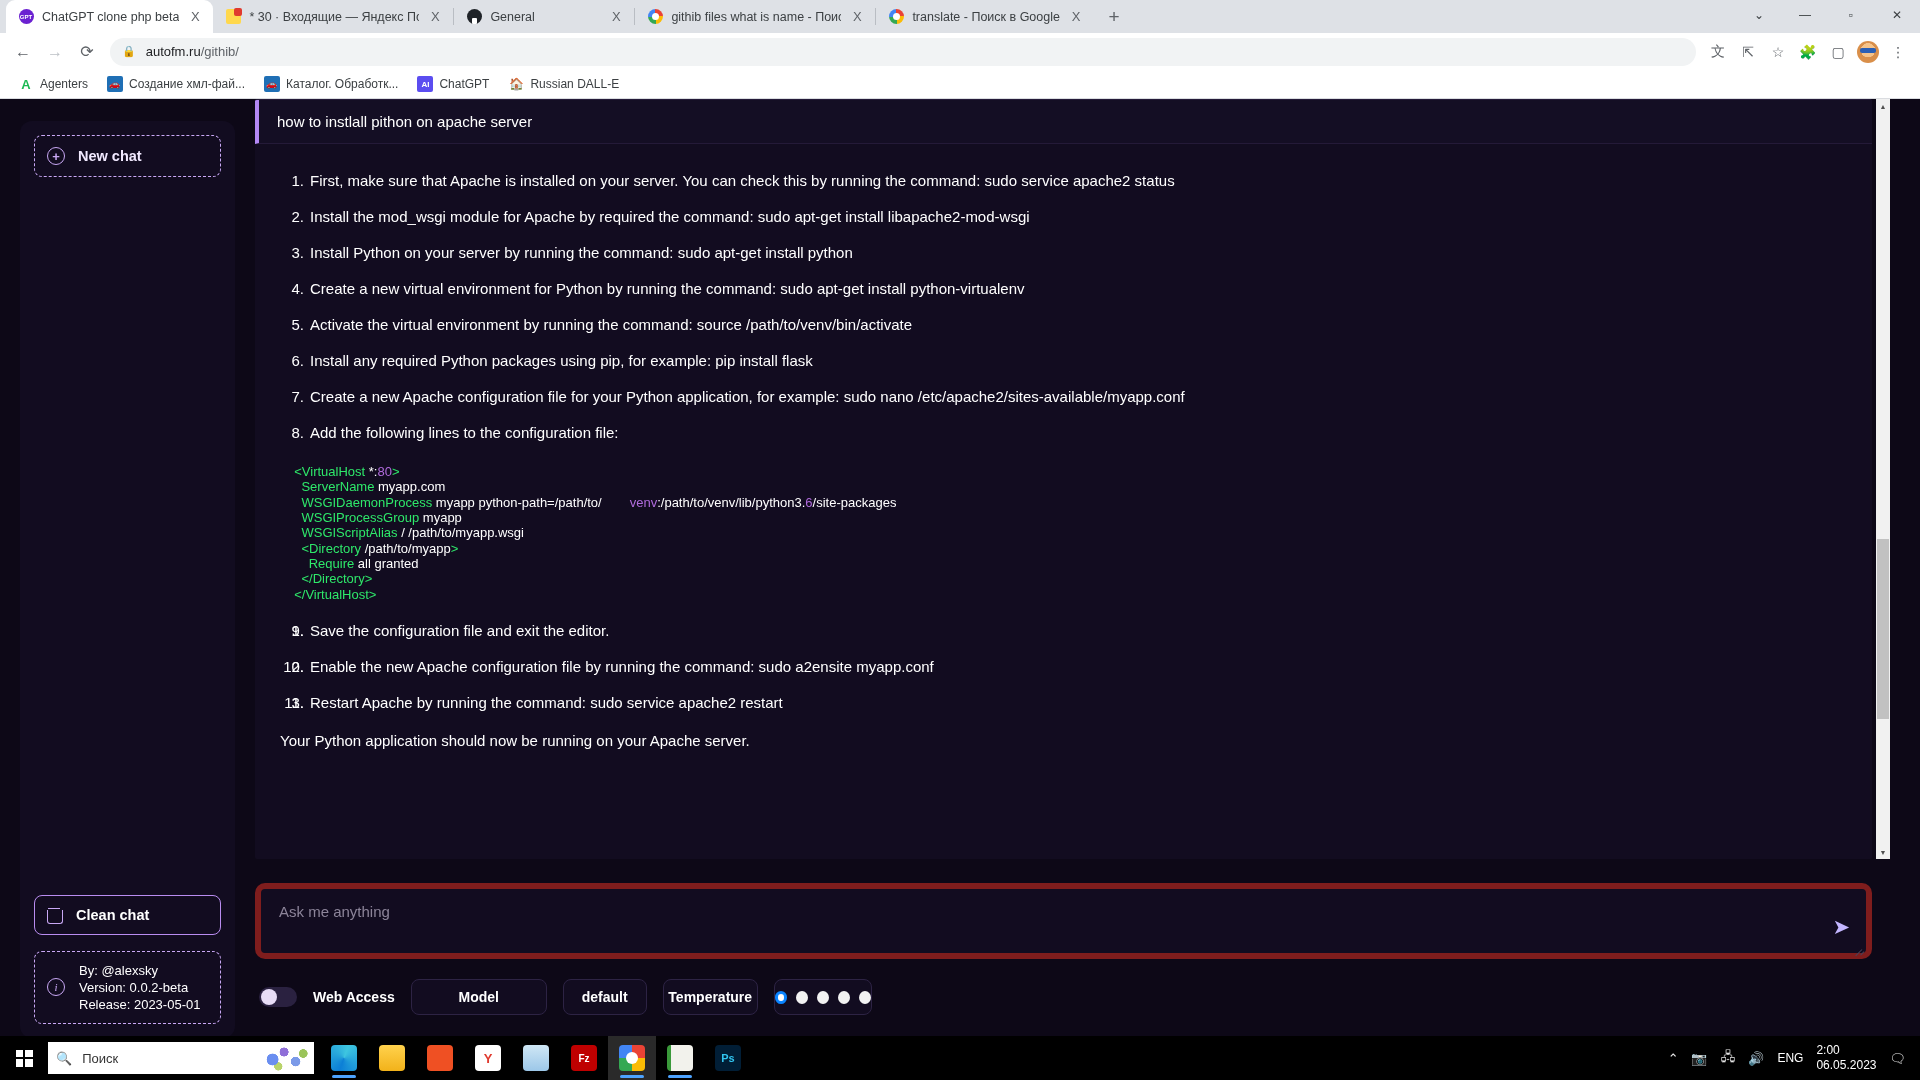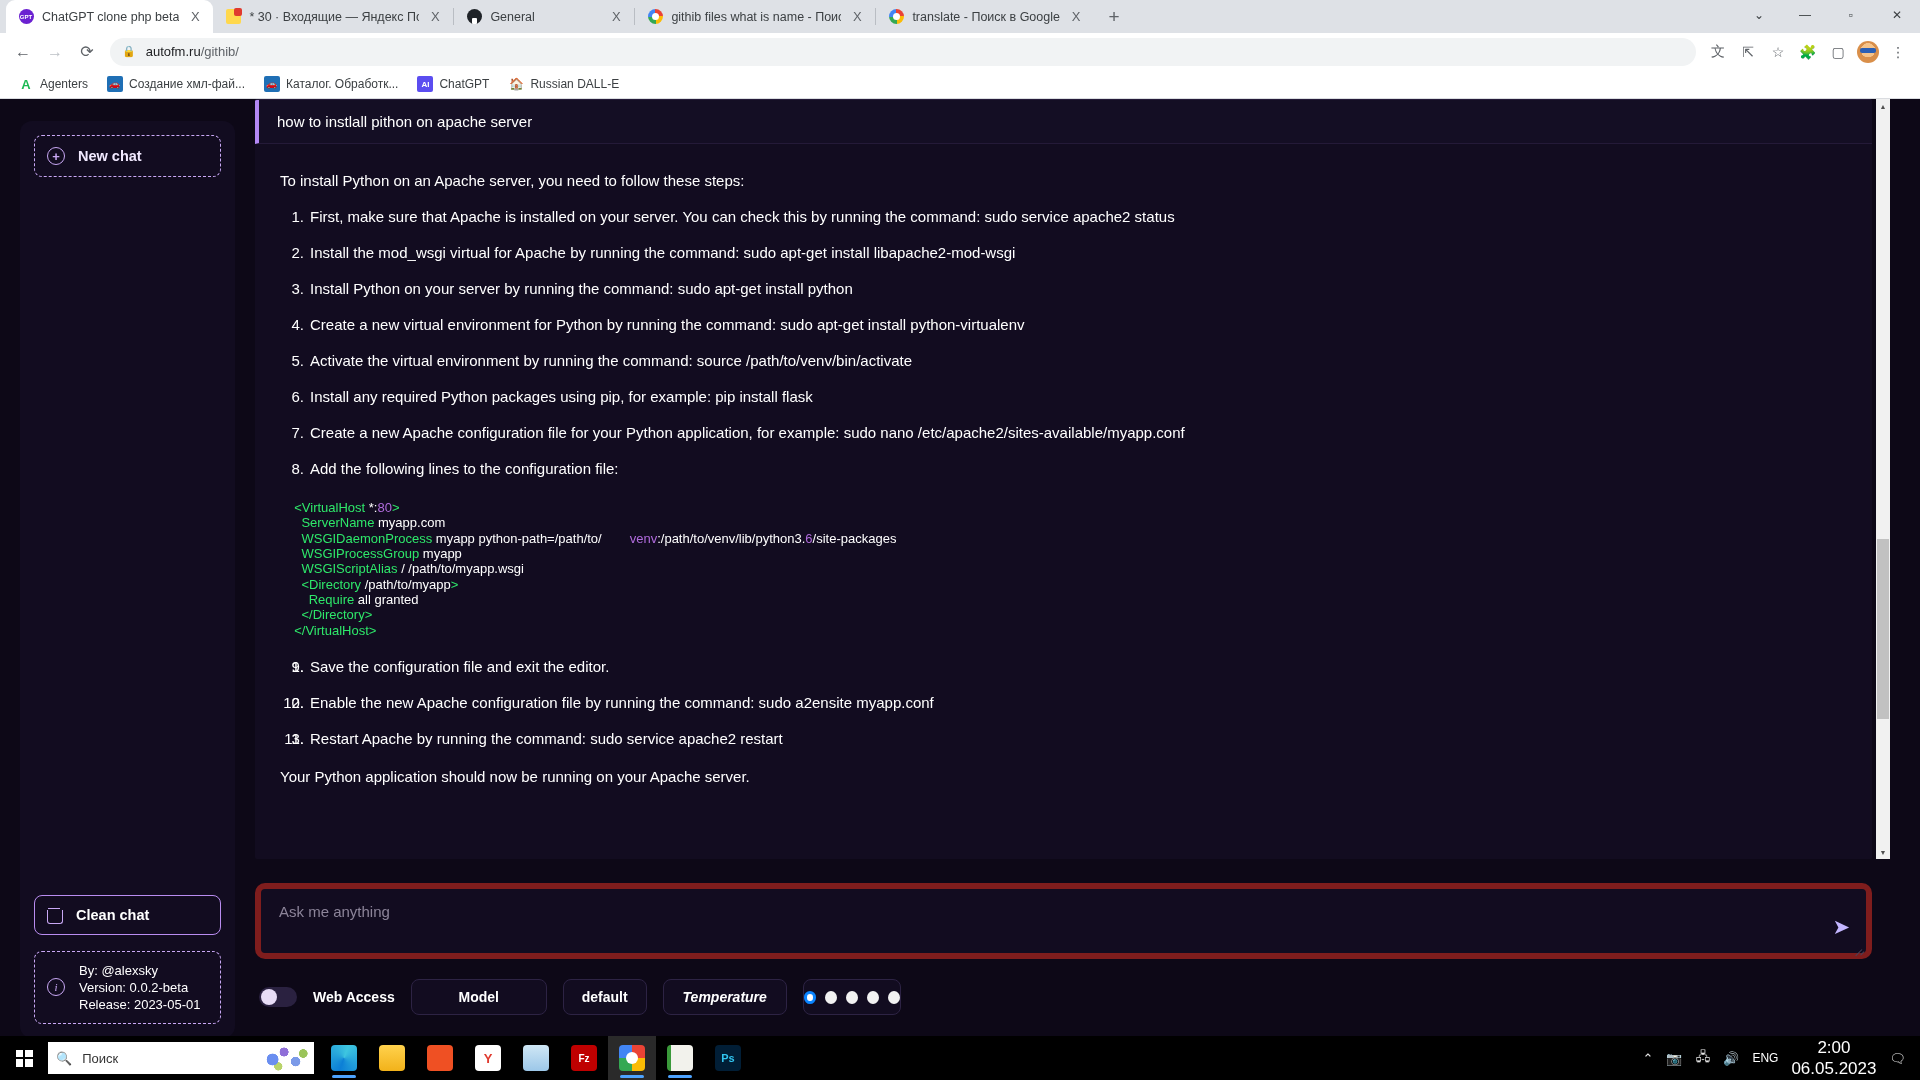--- a/index.html
+++ b/index.html
@@ -141,21 +141,21 @@
   .resize-grip::after { width: 5px; bottom: 0; right:0; transform: rotate(-45deg) translateY(3px); }
 
   .controls { display: flex; align-items: center; gap: 16px; margin: 20px 0 0 4px; }
   .toggle { width: 38px; height: 20px; border-radius: 10px; background: #2a2140; position: relative; flex: none; }
   .toggle-knob { position: absolute; left: 2px; top: 2px; width: 16px; height: 16px; border-radius: 50%; background: #e8ddf7; }
   .ctl-label { color: #ffffff; font-size: 14px; font-weight: 600; }
   .pill { border: 1px solid #2d2344; background: #120c20; border-radius: 8px; height: 36px;
           display: flex; align-items: center; justify-content: center; color: #fff; font-size: 14px; font-weight: 600; }
   .pill-model { width: 136px; }
   .pill-default { width: 84px; }
-  .pill-temp { width: 124px; font-style: italic; }
+  .pill-temp { width: 95px; }
   .pill-dots { width: 98px; gap: 9px; }
   .dot { width: 13px; height: 13px; border-radius: 50%; background: #f2f2f2; }
   .dot.sel { background: #0a84ff; border: 3px solid #0a84ff; box-shadow: inset 0 0 0 3px #ffffff; background: #ffffff; }
   .taskbar-full {
     position: absolute; left: 0; bottom: 0; width: 1920px; height: 44px; background: #000000;
     display: flex; align-items: center; padding: 0 0 0 0;
   }
   .start-btn { width: 48px; height: 44px; display: flex; align-items: center; justify-content: center; }
   .win-logo { width: 17px; height: 17px; display: grid; grid-template-columns: 1fr 1fr; grid-template-rows: 1fr 1fr; gap: 2px; }
   .win-logo i { background: #fff; display: block; }
@@ -171,21 +171,21 @@
               radial-gradient(circle at 86% 35%, #9ac45a 0 9%, transparent 10%);
   }
   .tb-apps { display: flex; align-items: center; margin-left: 6px; }
   .tb-app { width: 48px; height: 44px; display: flex; align-items: center; justify-content: center; position: relative; }
   .tb-app.active { background: #2a2a2a; }
   .tb-app .glyph { width: 26px; height: 26px; display: flex; align-items: center; justify-content: center;
                    border-radius: 4px; font-size: 13px; font-weight: bold; color: #fff; }
   .tb-underline { position: absolute; bottom: 2px; left: 12px; width: 24px; height: 3px; background: #4da3ff; border-radius: 2px; }
   .tray { margin-left: auto; display: flex; align-items: center; gap: 13px; padding-right: 14px; color: #fff; font-size: 12px; }
   .tray-ico { font-size: 13px; color: #e8e8e8; }
-  .clock { text-align: center; line-height: 1.25; font-size: 17px; }
+  .clock { text-align: left; line-height: 1.25; font-size: 12px; }
 
   .edge { border-radius: 50%; background: conic-gradient(from 200deg, #0c7fd6, #3ec6e0, #0c7fd6); }
   .folder { background: linear-gradient(#ffd24d, #f2b21a); border-radius: 3px; }
   .brave { background: #ef5023; border-radius: 4px; }
   .yandexb { background: #fff; color: #e03a2f !important; border-radius: 50%; }
   .notepadish { background: linear-gradient(#cfe7f5, #9cc7e8); border-radius: 2px; }
   .filezilla { background: #bf0000; border-radius: 3px; }
   .chromeico { border-radius: 50%; background: conic-gradient(#ea4335 0 25%, #fbbc05 0 50%, #34a853 0 75%, #4285f4 0 100%); position: relative; }
   .chromeico::after { content:""; position:absolute; inset:7px; background:#fff; border-radius:50%; }
   .greenapp { background: #f2f2ec; border-left: 4px solid #3a9a3a; border-radius: 2px; }
@@ -315,24 +315,23 @@
     <div class="main">
 
       <div class="chat-wrap">
         <div class="chat-scroll">
 
           <div class="msg-user">
             <span>how to instlall pithon on apache server</span>
           </div>
 
           <div class="msg-bot">
-            <div class="bot-intro">To install Python on an Apache server, you need to follow these steps:</div>
             <ol class="steps">
               <li>First, make sure that Apache is installed on your server. You can check this by running the command: sudo service apache2 status</li>
-              <li>Install the mod_wsgi virtual for Apache by running the command: sudo apt-get install libapache2-mod-wsgi</li>
+              <li>Install the mod_wsgi module for Apache by required the command: sudo apt-get install libapache2-mod-wsgi</li>
               <li>Install Python on your server by running the command: sudo apt-get install python</li>
               <li>Create a new virtual environment for Python by running the command: sudo apt-get install python-virtualenv</li>
               <li>Activate the virtual environment by running the command: source /path/to/venv/bin/activate</li>
               <li>Install any required Python packages using pip, for example: pip install flask</li>
               <li>Create a new Apache configuration file for your Python application, for example: sudo nano /etc/apache2/sites-available/myapp.conf</li>
               <li>Add the following lines to the configuration file:</li>
             </ol>
             <div class="codeblock" id="codeblock"><div><span>  </span><span class="kw">&lt;</span><span class="kw">VirtualHost</span><span> *:</span><span class="num">80</span><span class="kw">&gt;</span></div><div><span>    </span><span class="kw">ServerName</span><span> myapp.com</span></div><div><span>    </span><span class="kw">WSGIDaemonProcess</span><span> myapp python-path=/path/to/</span><span class="vv">venv</span><span>:/path/to/venv/lib/python3.</span><span class="num">6</span><span>/site-packages</span></div><div><span>    </span><span class="kw">WSGIProcessGroup</span><span> myapp</span></div><div><span>    </span><span class="kw">WSGIScriptAlias</span><span> / /path/to/myapp.wsgi</span></div><div><span>    </span><span class="kw">&lt;</span><span class="kw">Directory</span><span> /path/to/myapp</span><span class="kw">&gt;</span></div><div><span>      </span><span class="kw">Require</span><span> all granted</span></div><div><span>    </span><span class="kw">&lt;/Directory&gt;</span></div><div><span>  </span><span class="kw">&lt;/VirtualHost&gt;</span></div></div>
             <ol class="steps" style="list-style:none;">
               <li style="padding-left:33px;">

